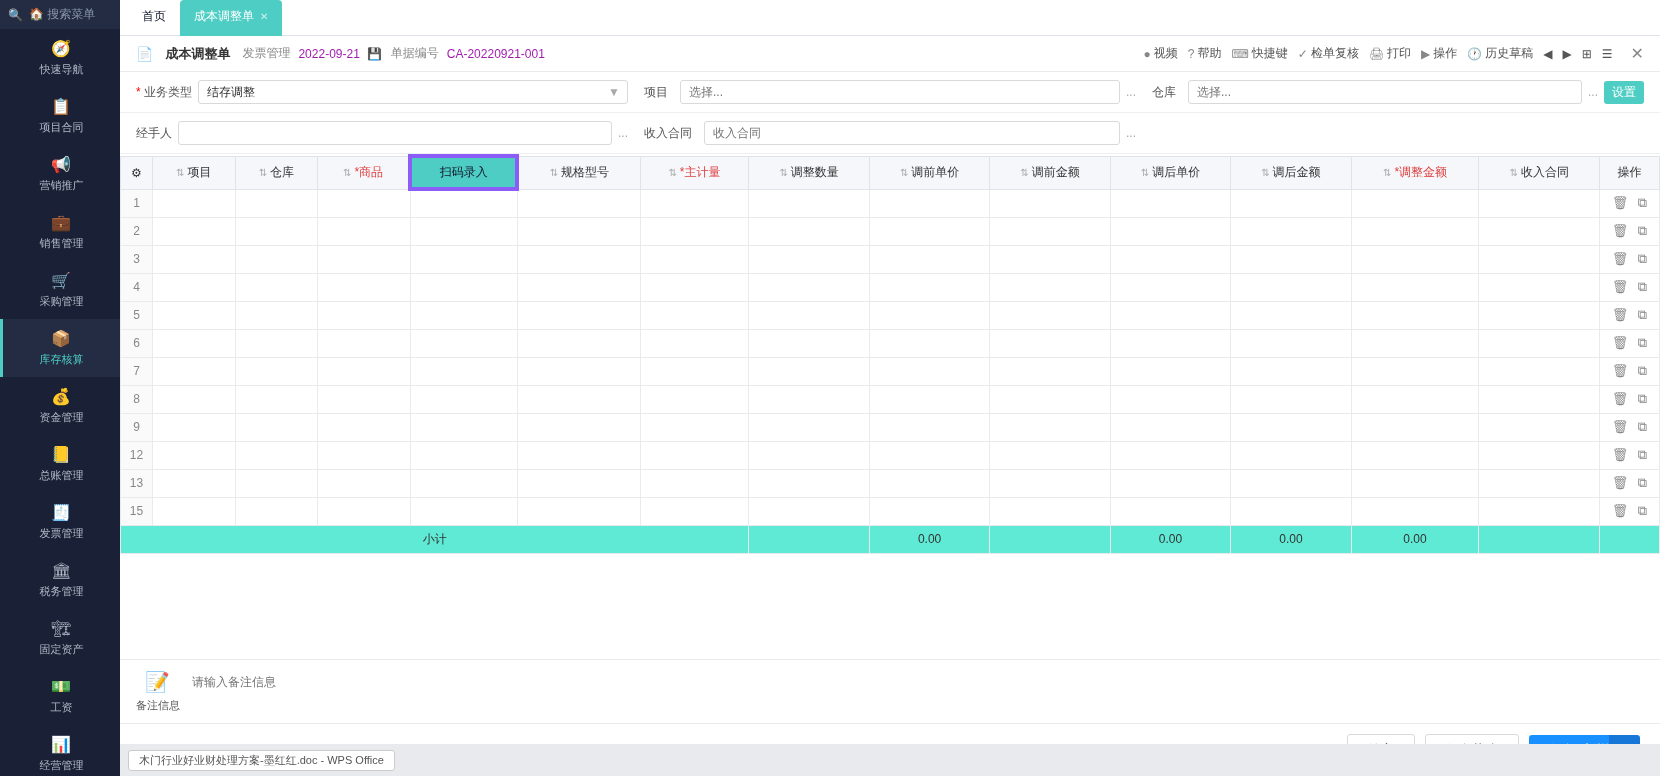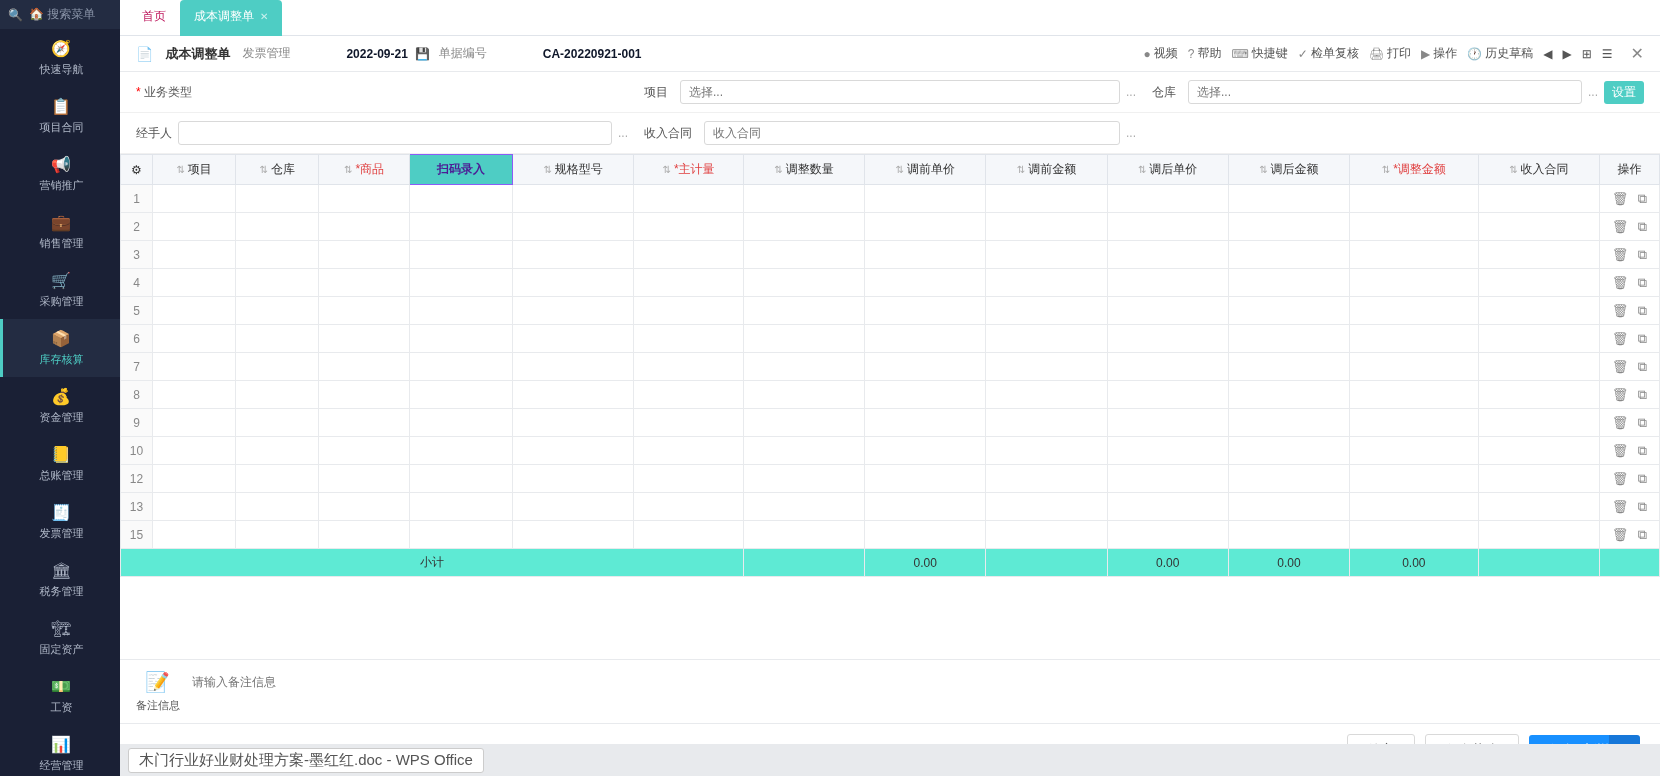--- a/index.html
+++ b/index.html
@@ -58,21 +58,21 @@
       padding: 0 8px;
       flex-shrink: 0;
     }
     .tab {
       padding: 0 14px;
       height: 36px;
       display: flex;
       align-items: center;
       cursor: pointer;
       font-size: 12px;
-      color: #be185d;
+      color: #0f172a;
       gap: 6px;
       border-bottom: 2px solid transparent;
     }
     .tab.active {
       background: #4ecdc4;
       color: #fff;
       border-radius: 4px 4px 0 0;
     }
     .tab .close-btn { font-size: 10px; opacity: 0.7; }
 
@@ -94,21 +94,21 @@
       padding: 8px 16px;
       border-bottom: 1px solid #e8eaed;
       gap: 12px;
       flex-shrink: 0;
     }
     .doc-icon { color: #4ecdc4; font-size: 14px; }
     .doc-title { font-size: 13px; font-weight: bold; color: #333; }
     .doc-meta { font-size: 12px; color: #555; display: flex; align-items: center; gap: 8px; }
     .doc-meta .save-icon { color: #4ecdc4; cursor: pointer; }
     .doc-meta .meta-label { color: #888; }
-    .doc-meta .meta-value { color: #0f172a; font-weight: 700; margin-left: 48px; }
+    .doc-meta .meta-value { color: #a21caf; font-weight: 400; }
     .toolbar-right {
       margin-left: auto;
       display: flex;
       align-items: center;
       gap: 10px;
       font-size: 12px;
       color: #555;
     }
     .toolbar-right span { cursor: pointer; display: flex; align-items: center; gap: 3px; }
     .toolbar-btn-blue {
@@ -174,23 +174,22 @@
       border: 1px solid #e0e4ea;
       padding: 6px 8px;
       font-size: 12px;
       font-weight: normal;
       color: #333;
       white-space: nowrap;
       text-align: center;
     }
     .data-table th.scan-col {
       background: #4ecdc4;
-      color: #4c1d95;
-      border: 1px solid #8b5cf6;
-      font-weight: bold;
+      color: #0f172a;
+      border: 4px solid #8b5cf6;
     }
     .data-table th .sort-icon { color: #aaa; font-size: 10px; margin-right: 3px; }
     .data-table td {
       border: 1px solid #e8eaed;
       padding: 4px 8px;
       font-size: 12px;
       color: #333;
       height: 28px;
     }
     .data-table .row-num {
@@ -304,21 +303,21 @@
       align-items: center;
       padding: 0 8px;
       gap: 4px;
       z-index: 100;
     }
     .taskbar-item {
       background: #fff;
       border: 1px solid #ccc;
       border-radius: 3px;
       padding: 2px 10px;
-      font-size: 15px;
+      font-size: 11px;
       color: #555;
       cursor: pointer;
     }
   </style>
 </head>
 <body>
 
 <div class="sidebar">
   <div class="sidebar-search">
     <span>🔍</span>
@@ -440,20 +439,24 @@
         <span>▶</span>
         <span>⊞</span>
         <span>☰</span>
         <span class="window-close">✕</span>
       </div>
     </div>
 
     <div class="fields-row">
       <div class="field-group">
         <span class="field-label required">业务类型</span>
+        <div class="field-select-wrap">
+          <input class="field-input" value="结存调整" readonly="" style="width: 200px;">
+          <span class="arrow">▼</span>
+        </div>
       </div>
       <div class="field-group">
         <span class="field-label">项目</span>
         <input class="field-input field-placeholder" style="flex: 1 1 0%;" placeholder="选择...">
         <span class="field-dots">...</span>
       </div>
       <div class="field-group">
         <span class="field-label">仓库</span>
         <input class="field-input field-placeholder" style="flex: 1 1 0%;" placeholder="选择...">
         <span class="field-dots">...</span>
@@ -671,40 +674,20 @@
     <td></td>
     <td></td>
     <td></td>
     <td></td>
     <td class="action-col">
       <button class="action-btn">🗑</button>
       <button class="action-btn">⧉</button>
     </td>
   </tr>
             <tr>
-    <td class="row-num">10</td>
-    <td></td>
-    <td></td>
-    <td></td>
-    <td></td>
-    <td></td>
-    <td></td>
-    <td></td>
-    <td></td>
-    <td></td>
-    <td></td>
-    <td></td>
-    <td></td>
-    <td></td>
-    <td class="action-col">
-      <button class="action-btn">🗑</button>
-      <button class="action-btn">⧉</button>
-    </td>
-  </tr>
-            <tr>
     <td class="row-num">12</td>
     <td></td>
     <td></td>
     <td></td>
     <td></td>
     <td></td>
     <td></td>
     <td></td>
     <td></td>
     <td></td>

